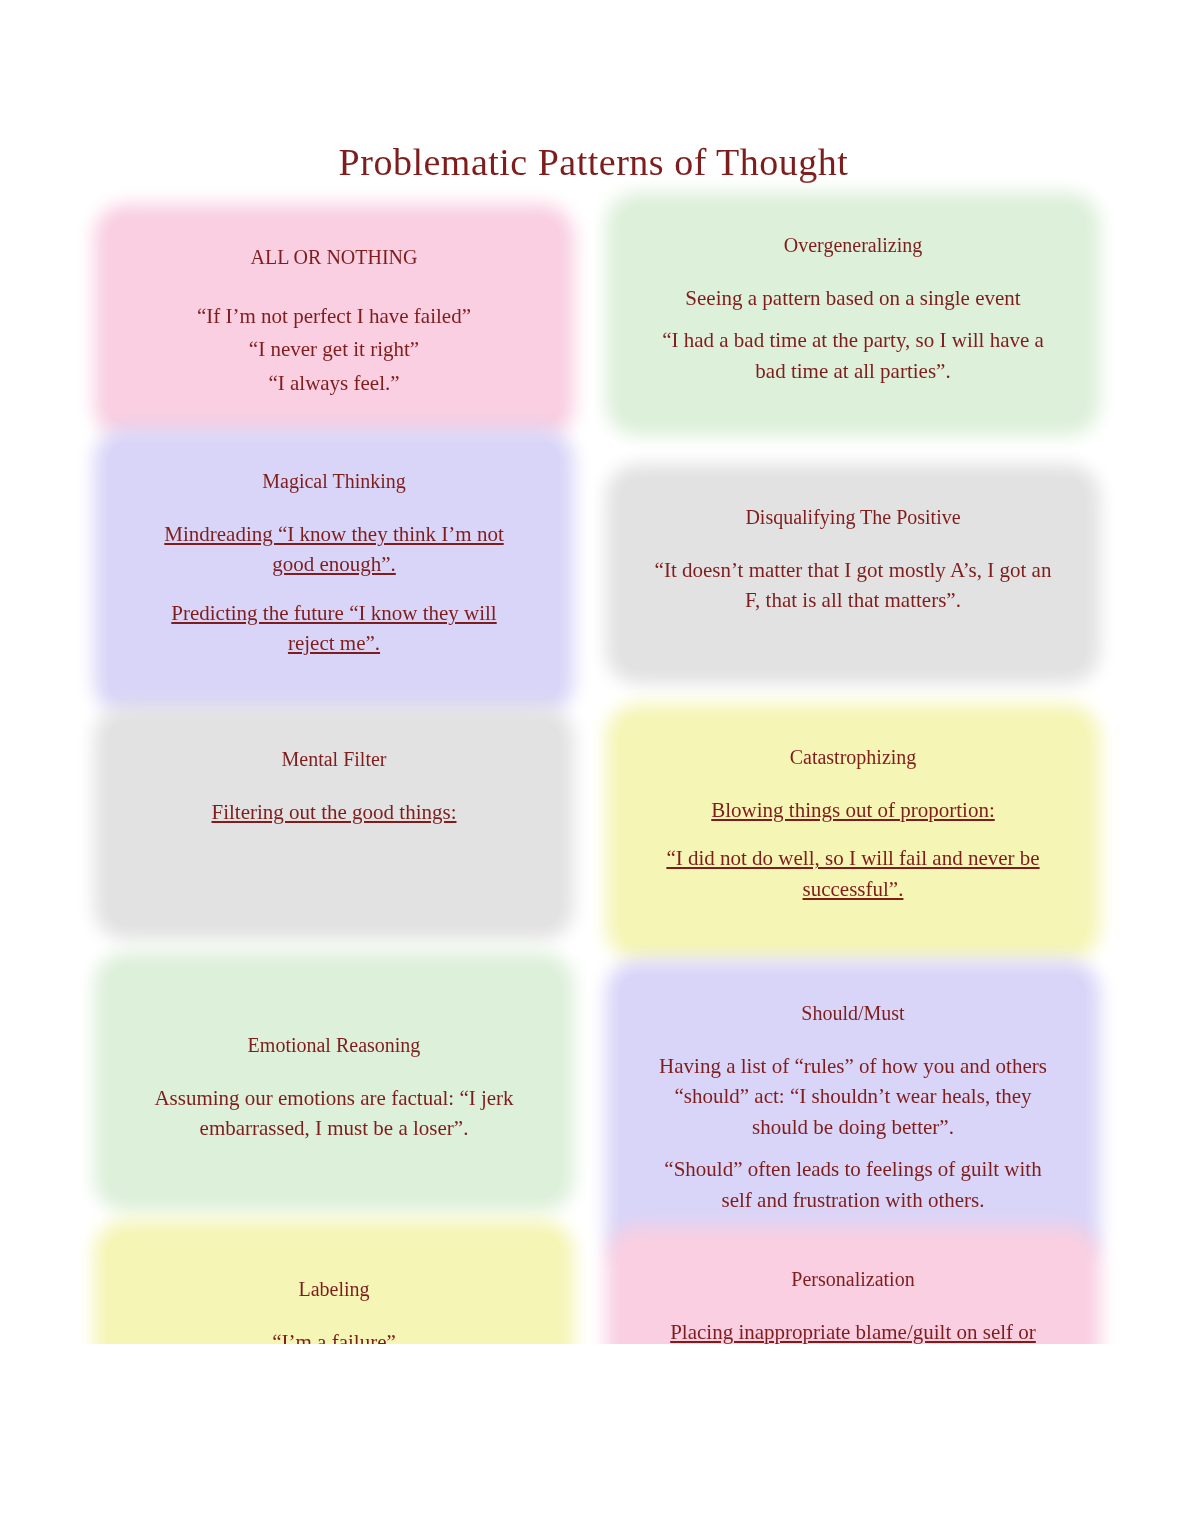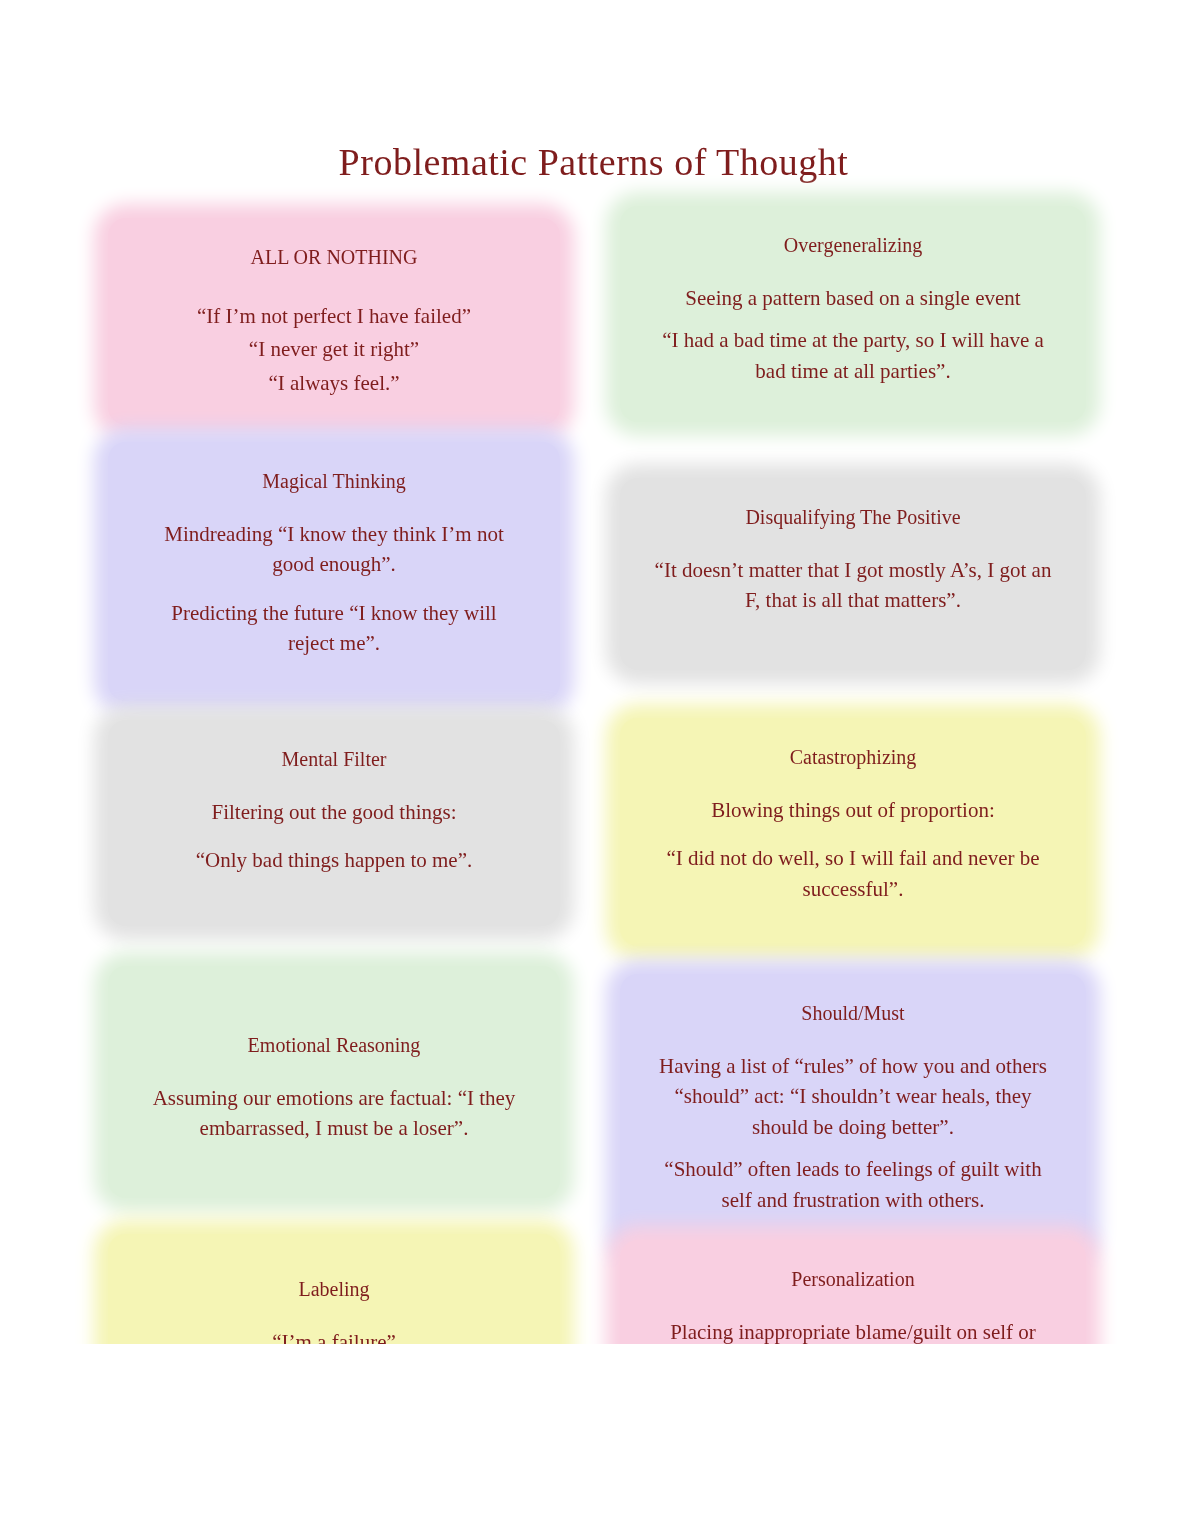--- a/index.html
+++ b/index.html
@@ -39,21 +39,21 @@
     font-weight: 400;
     margin: 4px 0 26px 0;
   }
   .card p {
     font-size: 21px;
     line-height: 1.45;
     margin: 12px 0;
   }
   .card.tight p { margin: 3px 0; }
   .card.tight h2 { margin-bottom: 32px; }
-  .card.spread p { margin: 18px 8px; }
+  .card.spread p { margin: 18px 8px; text-decoration: underline; }
   .card.wide-gap p { margin: 22px 0; }
   .card.pad-top-lg { padding-top: 64px; }
   .card.pad-top-md { padding-top: 40px; text-align: center; }
   .bottom-strip {
     position: absolute;
     left: 30px;
     top: 1508px;
     width: 1128px;
     height: 40px;
     border-radius: 12px;
@@ -86,32 +86,31 @@
   </section>
 
   <section class="card" style="left: 620px; top: 478px; width: 466px; min-height: 192px; background: rgb(226, 226, 226); box-shadow: rgb(226, 226, 226) 0px 0px 18px 14px;">
     <h2>Disqualifying The Positive</h2>
     <p>“It doesn’t matter that I got mostly A’s, I got an F, that is all that matters”.</p>
   </section>
 
   <section class="card spread" style="left: 108px; top: 720px; width: 452px; min-height: 206px; background: rgb(226, 226, 226); box-shadow: rgb(226, 226, 226) 0px 0px 18px 14px;">
     <h2>Mental Filter</h2>
     <p>Filtering out the good things:</p>
-    <p>“Only bad things happen to me”.</p>
   </section>
 
   <section class="card spread" style="left: 620px; top: 718px; width: 466px; min-height: 216px; background: rgb(245, 245, 181); box-shadow: rgb(245, 245, 181) 0px 0px 18px 14px;">
     <h2>Catastrophizing</h2>
     <p>Blowing things out of proportion:</p>
     <p>“I did not do well, so I will fail and never be successful”.</p>
   </section>
 
   <section class="card pad-top-lg" style="left: 108px; top: 966px; width: 452px; min-height: 232px; background: rgb(221, 240, 218); box-shadow: rgb(221, 240, 218) 0px 0px 18px 14px;">
     <h2>Emotional Reasoning</h2>
-    <p>Assuming our emotions are factual:  “I they embarrassed, I must be a loser”.</p>
+    <p>Assuming our emotions are factual:  “I jerk embarrassed, I must be a loser”.</p>
   </section>
 
   <section class="card" style="left: 620px; top: 974px; width: 466px; min-height: 262px; background: rgb(217, 213, 248); box-shadow: rgb(217, 213, 248) 0px 0px 18px 14px;">
     <h2>Should/Must</h2>
     <p>Having a list of “rules” of how you and others “should” act: “I shouldn’t wear heals, they should be doing better”.</p>
     <p>“Should” often leads to feelings of guilt with self and frustration with others.</p>
   </section>
 
   <section class="card pad-top-md wide-gap" style="left: 108px; top: 1234px; width: 452px; min-height: 224px; background: rgb(245, 245, 181); box-shadow: rgb(245, 245, 181) 0px 0px 18px 14px;">
     <h2>Labeling</h2>

